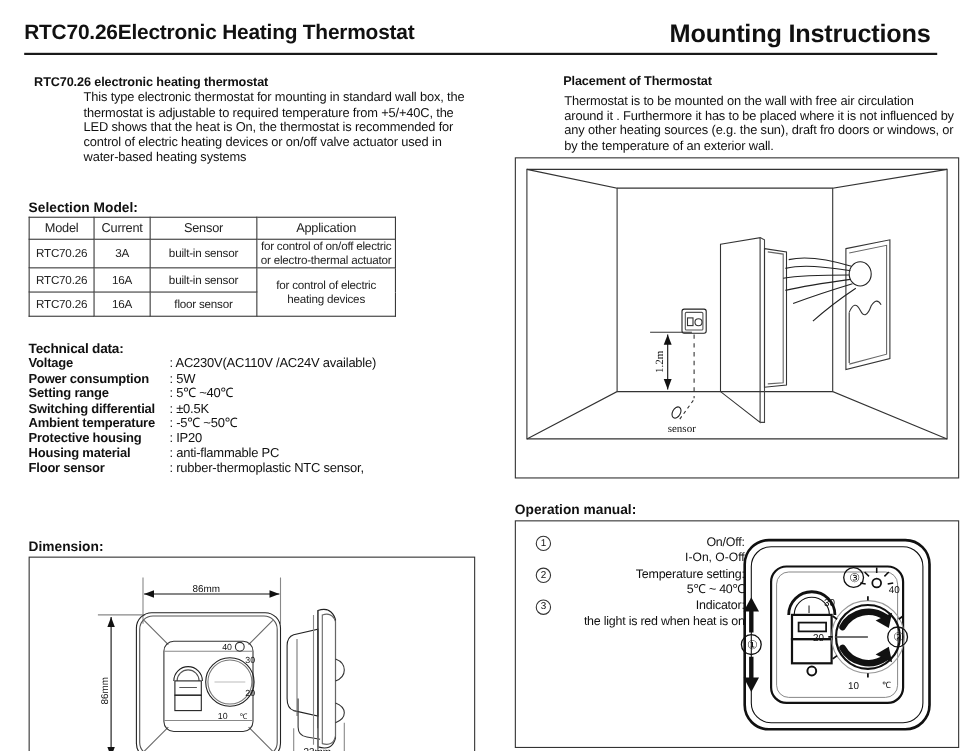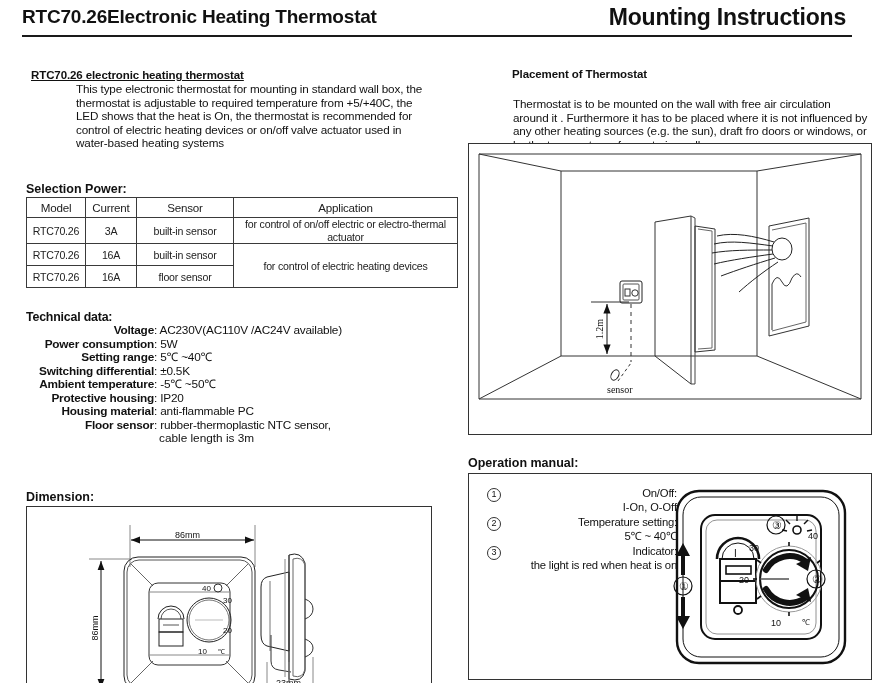--- a/index.html
+++ b/index.html
@@ -5,70 +5,70 @@
   html,body{margin:0;padding:0;}
   body{
     width:876px;height:683px;
     background:#ffffff;
     font-family:"Liberation Sans", sans-serif;
     color:#111;
     overflow:hidden;
     position:relative;
   }
   
-  .header{position:absolute;left:0;top:4px;width:876px;height:34px;}
+  .header{position:absolute;left:0;top:17px;width:876px;height:34px;}
   .hdr-left{position:absolute;left:22px;top:2px;font-size:19px;font-weight:bold;letter-spacing:-0.2px;white-space:nowrap;}
   .hdr-right{position:absolute;right:30px;top:0px;font-size:23px;font-weight:bold;letter-spacing:-0.2px;white-space:nowrap;}
   .hdr-rule{position:absolute;left:22px;top:31px;width:830px;height:0;border-top:2px solid #1a1a1a;}
 
   
   .col-left{position:absolute;left:0;top:40px;width:455px;height:643px;}
   .col-right{position:absolute;left:455px;top:40px;width:421px;height:643px;}
 
   .sec-title{font-size:11.5px;font-weight:bold;letter-spacing:-0.1px;}
   .body-txt{font-size:11.7px;line-height:13.6px;letter-spacing:-0.15px;margin-left:38px;}
 
   
   .intro{position:absolute;left:31px;top:29px;width:400px;}
-  .intro .sec-title{margin-bottom:1px;text-decoration:underline;}
+  .intro .sec-title{margin-bottom:1px;}
   .intro .body-txt{padding-left:7px;}
 
   
   .seltbl-label{position:absolute;left:26px;top:142px;font-size:12.5px;font-weight:bold;}
-  table.seltbl{position:absolute;left:26px;top:157px;width:432px;border-collapse:collapse;}
+  table.seltbl{position:absolute;left:26px;top:157px;width:334px;border-collapse:collapse;}
   table.seltbl td,table.seltbl th{
     border:1px solid #3a3a3a;
     font-size:10.6px;font-weight:normal;
     text-align:center;vertical-align:middle;
     letter-spacing:-0.2px;color:#222;
     padding:0;
   }
   table.seltbl th{height:19px;font-size:11.6px;}
   table.seltbl td{height:21px;}
   .c-model{width:58px;}
   .c-cur{width:50px;}
   .c-sen{width:96px;}
   .c-app{width:auto;}
   td.app2{line-height:12.6px;}
 
   
   .tech{position:absolute;left:26px;top:270px;width:400px;}
   .tech-title{font-size:12.4px;font-weight:bold;margin-bottom:0px;letter-spacing:-0.2px;}
   .tech-row{display:flex;font-size:11.8px;line-height:13.5px;letter-spacing:-0.2px;}
-  .tech-k{width:128px;font-weight:bold;flex:0 0 128px;text-align:right;}
+  .tech-k{width:128px;font-weight:bold;flex:0 0 128px;}
   .tech-v{flex:1;}
   .tech-cont{padding-left:133px;font-size:11.8px;line-height:13.5px;}
 
   
   .dim-label{position:absolute;left:26px;top:450px;font-size:12.5px;font-weight:bold;}
   .dim-box{position:absolute;left:26px;top:466px;width:404px;height:212px;border:1px solid #333;background:#fff;overflow:hidden;}
 
   
   .place{position:absolute;left:13px;top:28px;width:400px;}
-  .place .sec-title{margin-bottom:17px;padding-left:44px;}
+  .place .sec-title{margin-bottom:5px;padding-left:44px;}
   .place .body-txt{padding-left:7px;}
   .room-box{position:absolute;left:13px;top:103px;width:402px;height:290px;border:1px solid #333;background:#fff;overflow:hidden;}
 
   
   .op-label{position:absolute;left:13px;top:416px;font-size:12.5px;font-weight:bold;}
   .op-box{position:absolute;left:13px;top:433px;width:402px;height:205px;border:1px solid #333;background:#fff;overflow:hidden;}
   .op-list{position:absolute;left:18px;top:13px;width:190px;}
   .op-item{display:flex;font-size:11.3px;line-height:13.6px;letter-spacing:-0.2px;margin-bottom:2px;}
   .op-num{flex:0 0 18px;font-size:11px;}
   .op-body{flex:1;text-align:right;}
@@ -86,21 +86,21 @@
   <div class="hdr-rule"></div>
 </div>
 
 <div class="col-left">
 
   <div class="intro">
     <div class="sec-title">RTC70.26 electronic heating thermostat</div>
     <div class="body-txt">This type electronic thermostat for mounting in standard wall box, the thermostat is adjustable to required temperature from +5/+40C, the LED shows that the heat is On, the thermostat is recommended for control of electric heating devices or on/off valve actuator used in water-based heating systems</div>
   </div>
 
-  <div class="seltbl-label">Selection Power:</div>
+  <div class="seltbl-label">Selection Model:</div>
   <table class="seltbl">
     <tbody>
         <tr>
       <th class="c-model">Model</th>
       <th class="c-cur">Current</th>
       <th class="c-sen">Sensor</th>
       <th class="c-app">Application</th>
     </tr>
     <tr>
       <td>RTC70.26</td>
@@ -149,21 +149,20 @@
         <div class="tech-v">: IP20</div>
       </div>
     <div class="tech-row">
         <div class="tech-k">Housing material</div>
         <div class="tech-v">: anti-flammable PC</div>
       </div>
     <div class="tech-row">
         <div class="tech-k">Floor sensor</div>
         <div class="tech-v">: rubber-thermoplastic NTC sensor,</div>
       </div>
-    <div class="tech-cont">cable length is 3m</div>
   </div>
 
   <div class="dim-label">Dimension:</div>
   <div class="dim-box">
     <svg width="404" height="212" viewBox="0 0 404 212">
       <g stroke="#222" fill="none" stroke-width="1">
 
         <line x1="103" y1="18" x2="103" y2="60" stroke="#888"></line>
         <line x1="228" y1="18" x2="228" y2="60" stroke="#888"></line>
         <line x1="62" y1="52" x2="105" y2="52" stroke="#888"></line>

